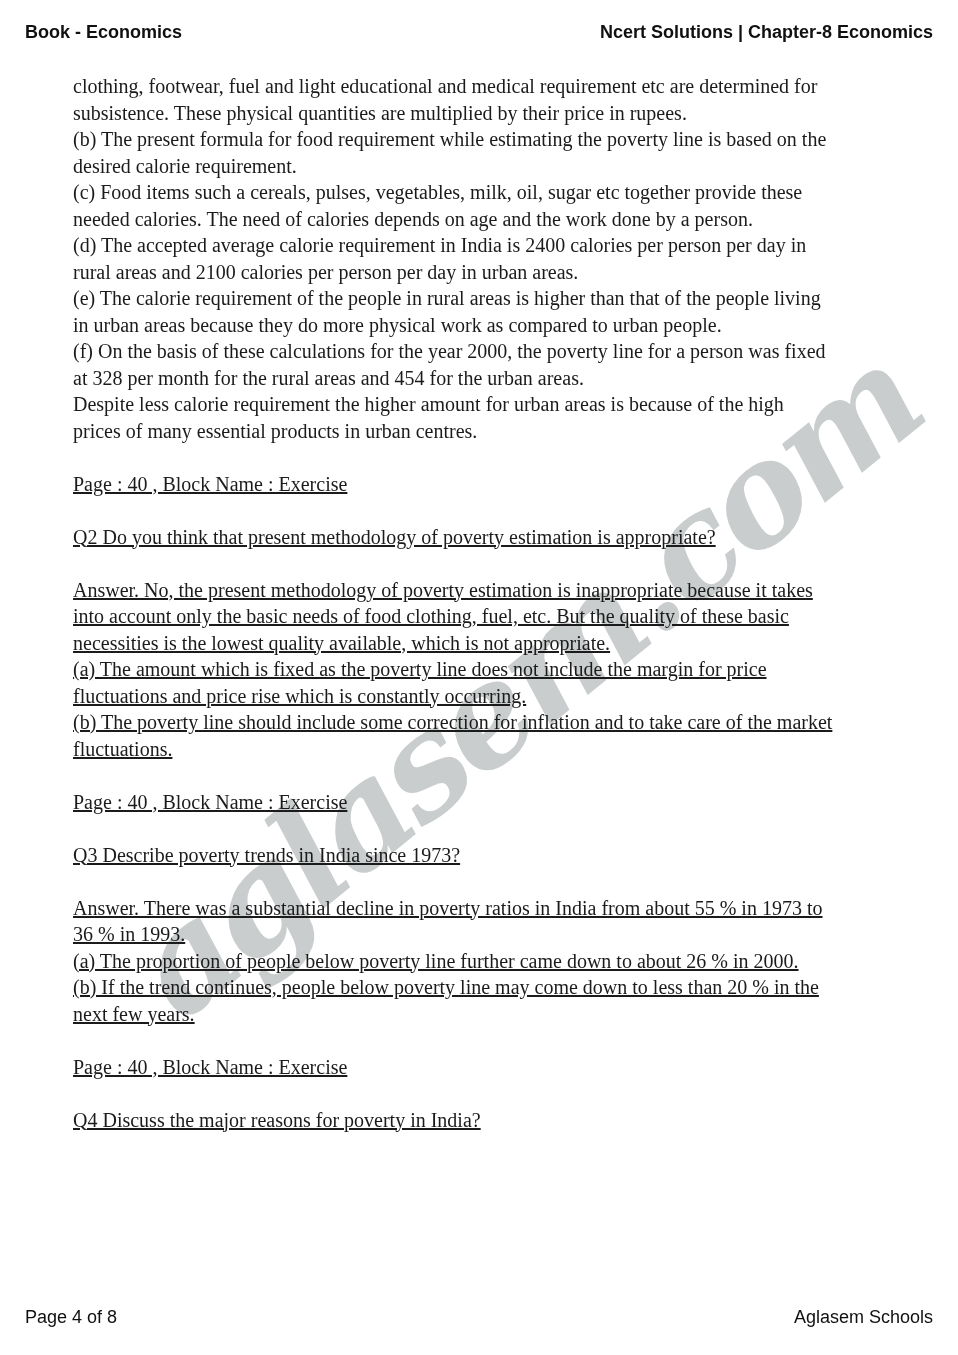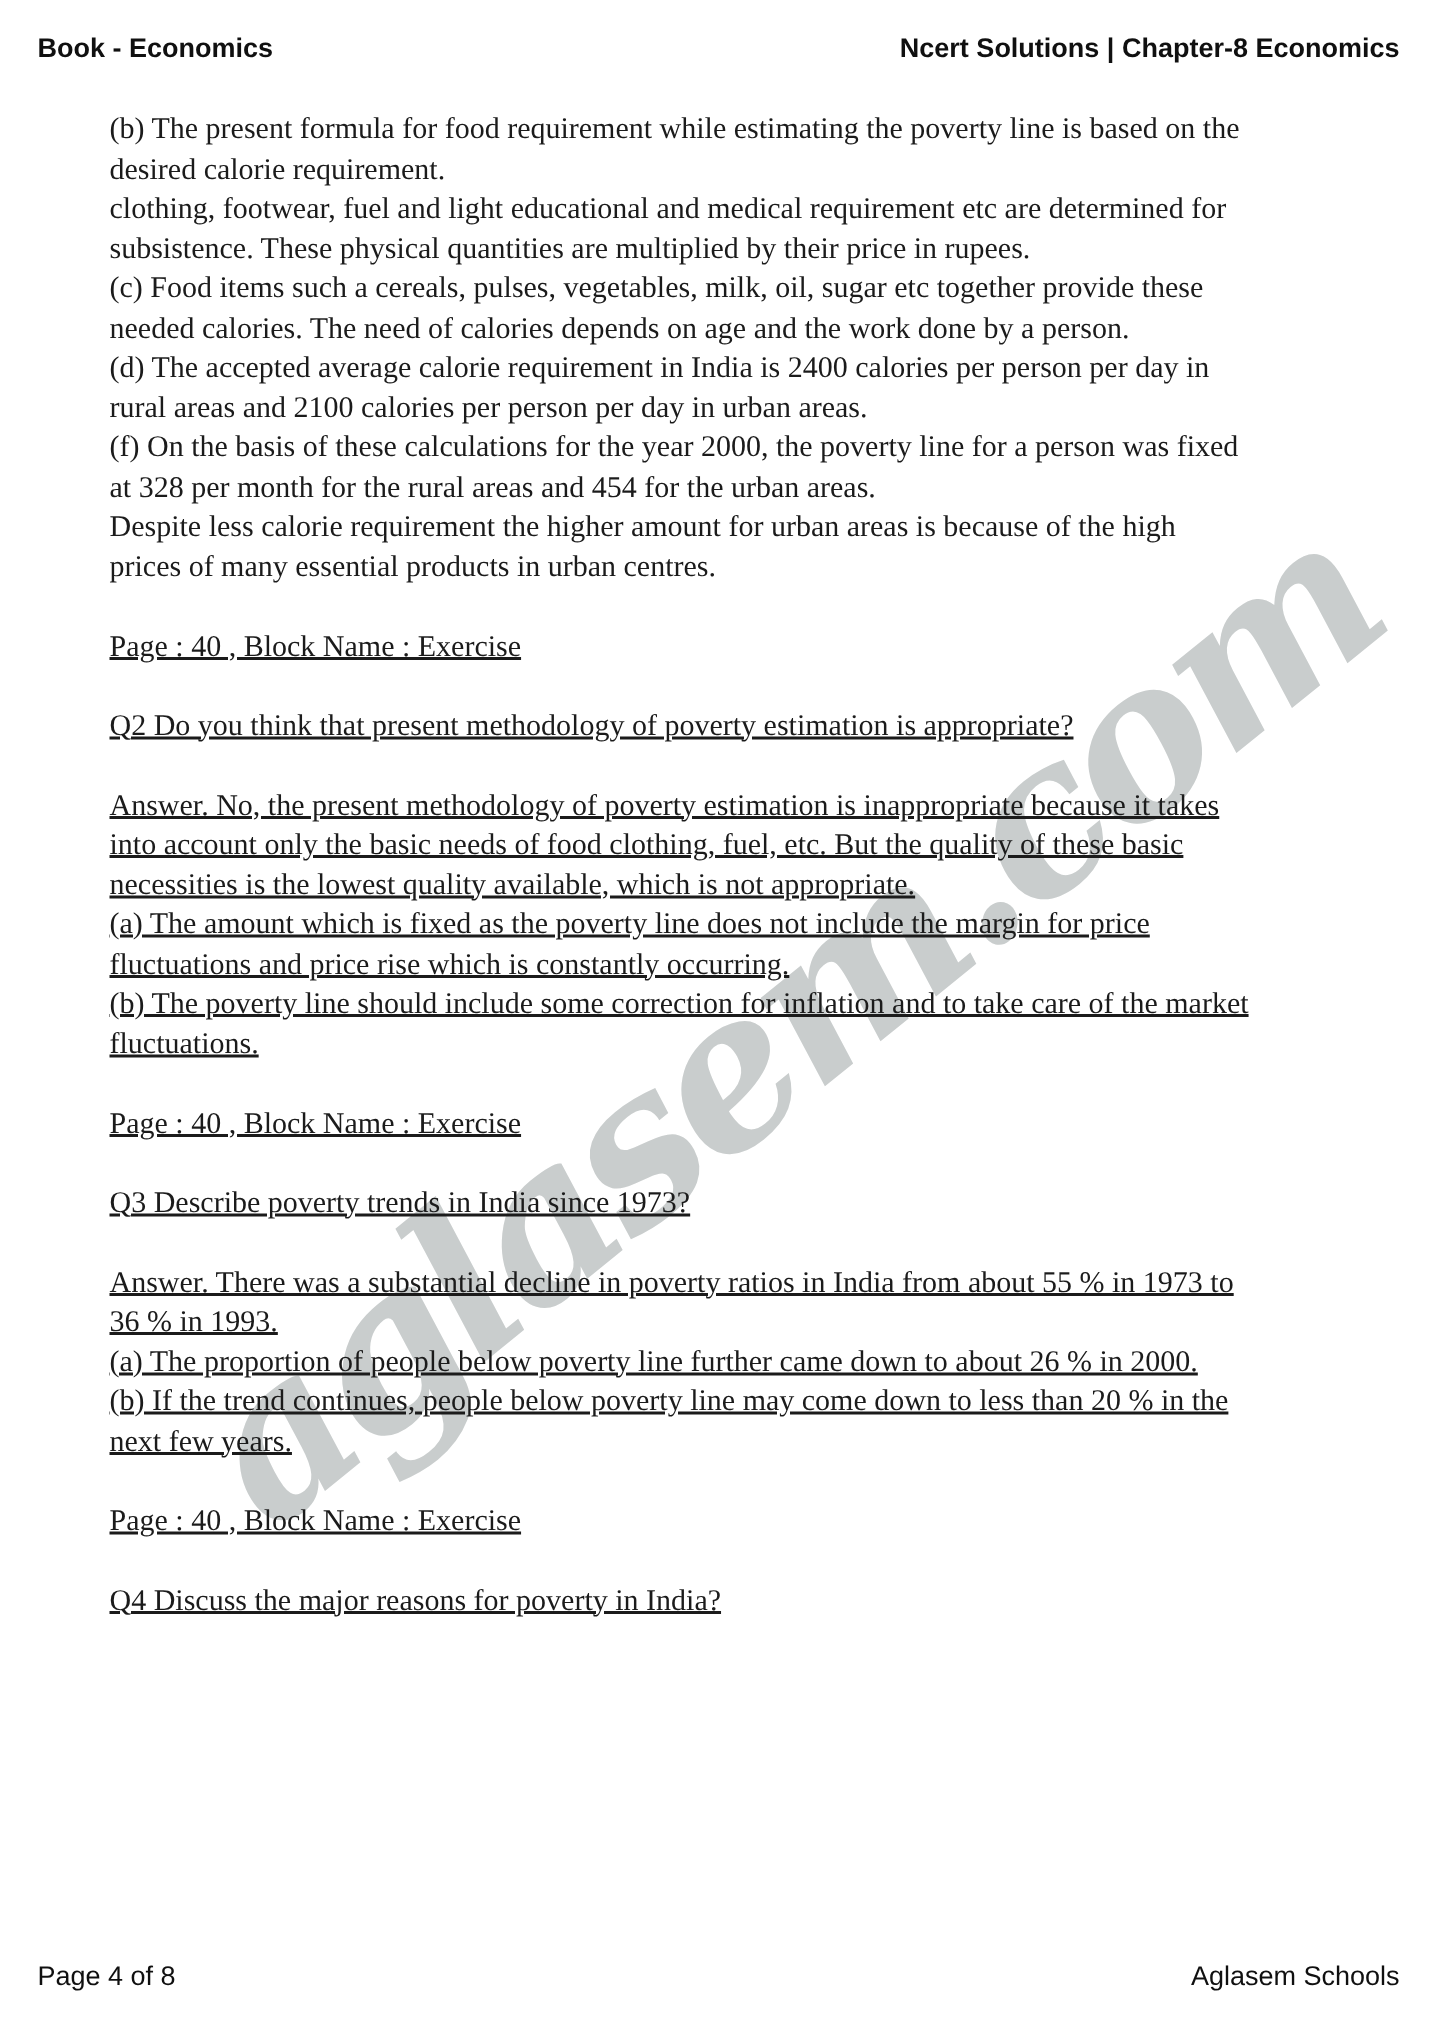--- a/index.html
+++ b/index.html
@@ -50,28 +50,30 @@
 <div class="watermark">aglasem.com</div>
 
 <header class="hf header">
   <span>Book - Economics</span>
   <span>Ncert Solutions | Chapter-8 Economics</span>
 </header>
 
 <main class="content">
 
   <div class="block">
+    <p>clothing, footwear, fuel and light educational and medical requirement etc are determined for
+subsistence. These physical quantities are multiplied by their price in rupees.</p>
     <p>(b) The present formula for food requirement while estimating the poverty line is based on the
 desired calorie requirement.</p>
-    <p>clothing, footwear, fuel and light educational and medical requirement etc are determined for
-subsistence. These physical quantities are multiplied by their price in rupees.</p>
     <p>(c) Food items such a cereals, pulses, vegetables, milk, oil, sugar etc together provide these
 needed calories. The need of calories depends on age and the work done by a person.</p>
     <p>(d) The accepted average calorie requirement in India is 2400 calories per person per day in
 rural areas and 2100 calories per person per day in urban areas.</p>
+    <p>(e) The calorie requirement of the people in rural areas is higher than that of the people living
+in urban areas because they do more physical work as compared to urban people.</p>
     <p>(f) On the basis of these calculations for the year 2000, the poverty line for a person was fixed
 at 328 per month for the rural areas and 454 for the urban areas.</p>
     <p>Despite less calorie requirement the higher amount for urban areas is because of the high
 prices of many essential products in urban centres.</p>
   </div>
 
   <div class="block">
     <p>Page : 40 , Block Name : Exercise</p>
   </div>
 

